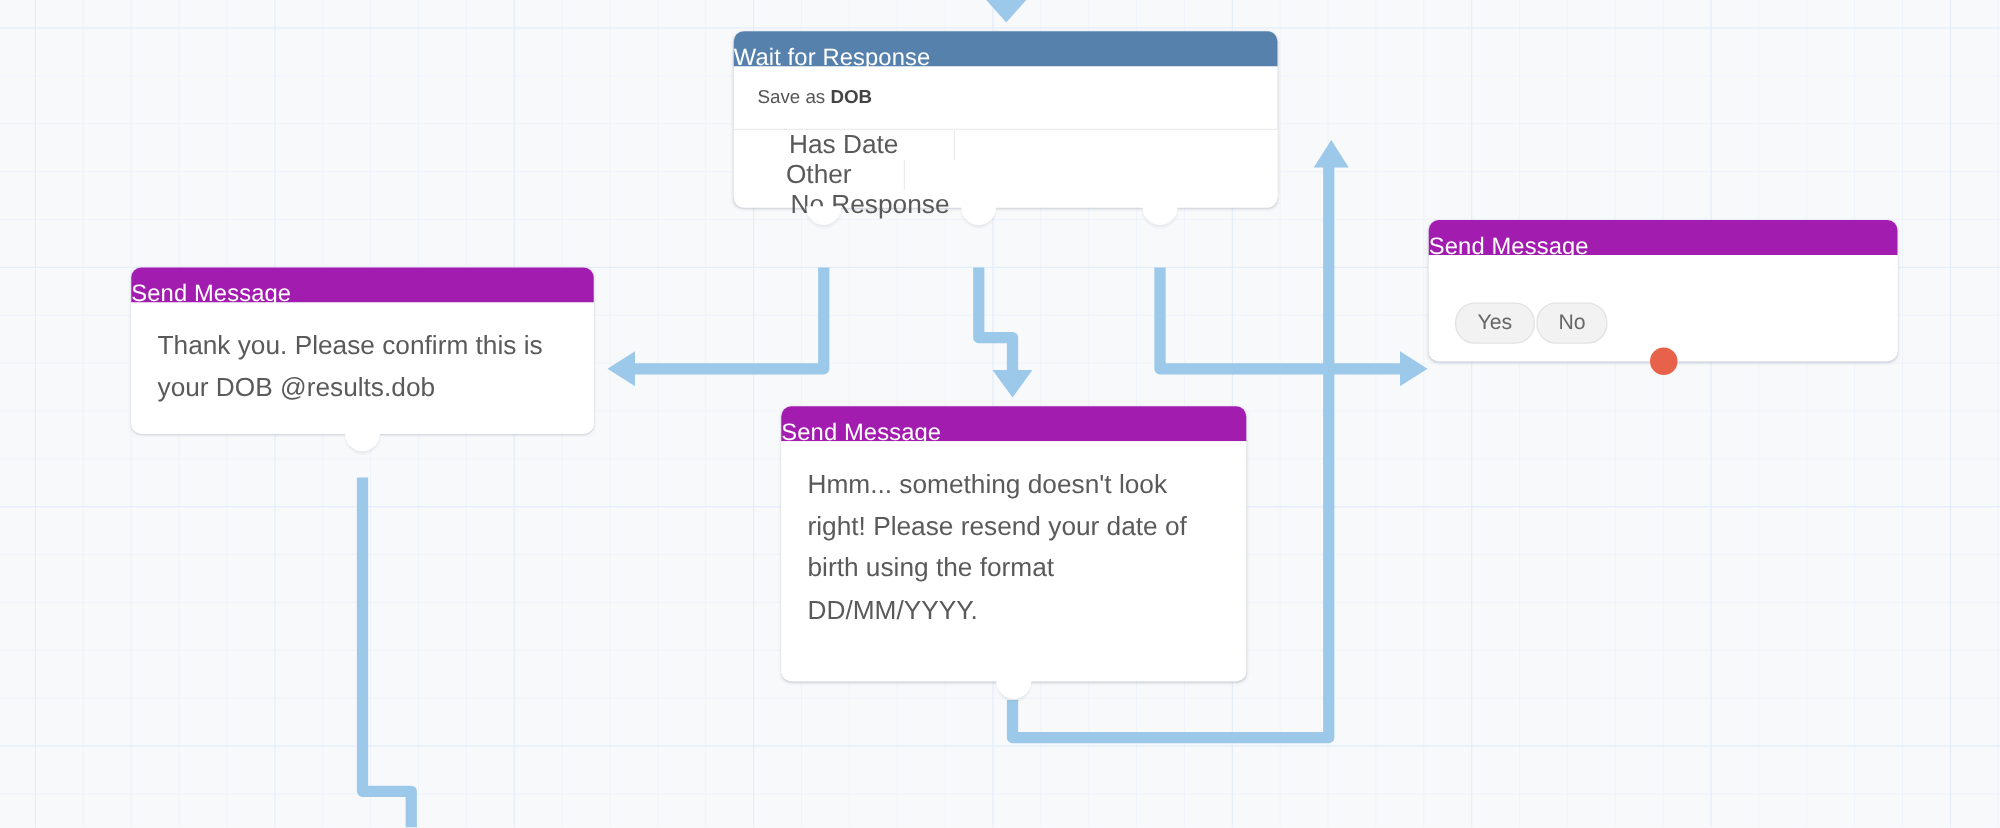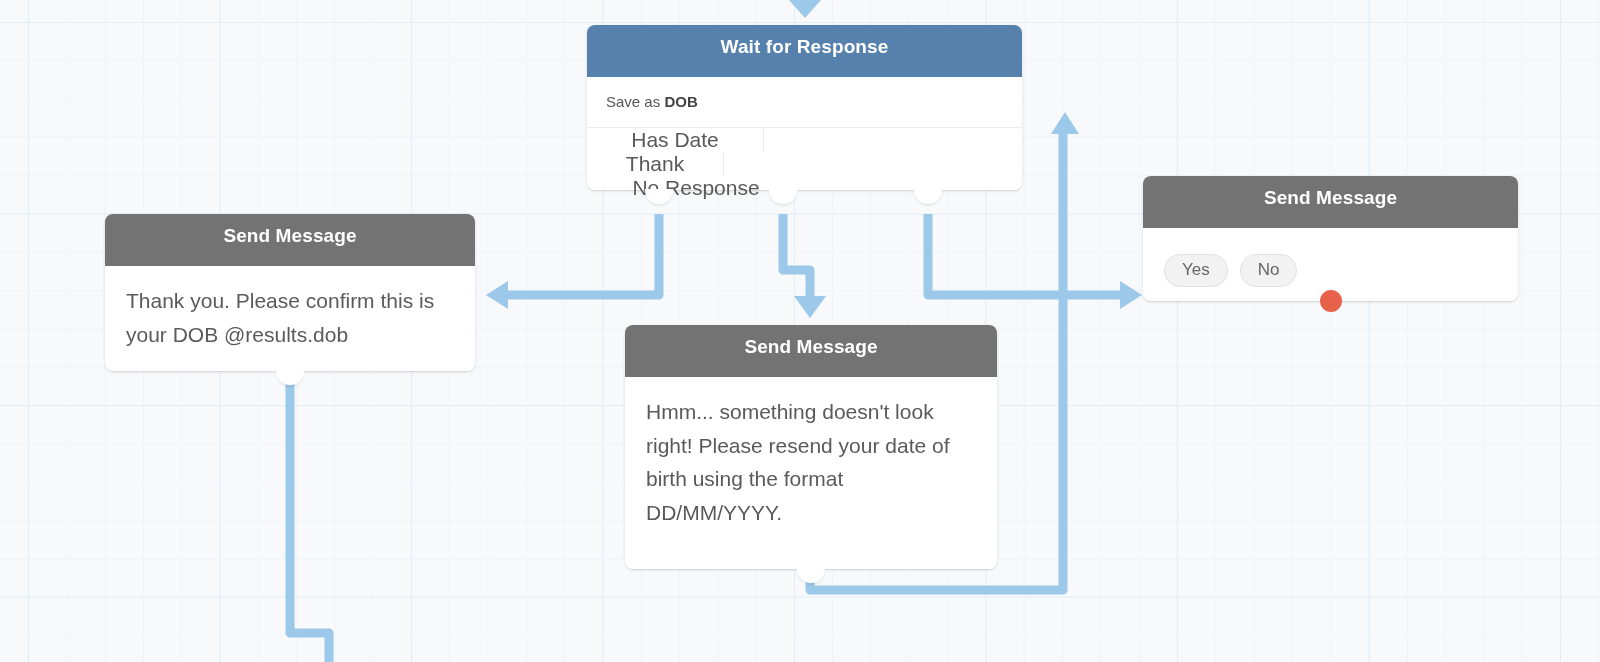--- a/index.html
+++ b/index.html
@@ -45,28 +45,27 @@
     position: absolute;
     background: #ffffff;
     border-radius: 8px;
     box-shadow: 0 1px 3px rgba(30,50,80,0.14), 0 1px 1px rgba(30,50,80,0.07);
     overflow: visible;
   }
   .node-header {
     border-radius: 8px 8px 0 0;
     color: #ffffff;
     font-size: 19px;
-    font-weight: bold;
-    text-align: center;
+    font-weight: normal;
     line-height: 44px;
-    height: 52px;
+    height: 28px;
     letter-spacing: 0.1px;
   }
   .hdr-wait   { background: #5581ac; }
-  .hdr-send   { background: #737373; }
+  .hdr-send   { background: #a21caf; }
 
   .node-body {
     padding: 18px 21px 20px 21px;
     font-size: 21px;
     color: #5a5a5a;
     line-height: 1.6;
     border-radius: 0 0 8px 8px;
     background: #ffffff;
   }
   .node-body.tight { padding-bottom: 14px; }
@@ -93,23 +92,23 @@
     font-size: 21px;
     color: #595959;
     border-right: 1px solid #ececec;
     white-space: nowrap;
     padding: 0 16px;
   }
   .port:last-child { border-right: none; }
 
   
   .replies {
-    margin-top: 8px;
+    margin-top: 20px;
     display: flex;
-    gap: 12px;
+    gap: 1px;
   }
   .reply {
     background: #f2f2f2;
     border: 1px solid #e2e2e2;
     border-radius: 16px;
     color: #666666;
     font-size: 17px;
     padding: 5px 17px 6px 17px;
     line-height: 1.2;
   }
@@ -164,21 +163,21 @@
   </svg>
 
   <div class="node" style="left:587px; top:25px; width:435px;">
     <div class="node-header hdr-wait">Wait for Response</div>
     <div class="save-row">
       <span>Save as</span>
       <b>DOB</b>
     </div>
     <div class="ports">
       <div class="port" style="width:144px;">Has Date</div>
-      <div class="port" style="width:104px;">Thank</div>
+      <div class="port" style="width:104px;">Other</div>
       <div class="port" style="width:186px;">No Response</div>
     </div>
     <div class="nub" style="left:58px; bottom:-14px;"></div>
     <div class="nub" style="left:182px; bottom:-14px;"></div>
     <div class="nub" style="left:327px; bottom:-14px;"></div>
   </div>
 
   <div class="node" style="left:105px; top:214px; width:370px;">
     <div class="node-header hdr-send">Send Message</div>
     <div class="node-body">Thank you. Please confirm this is your DOB @results.dob</div>

